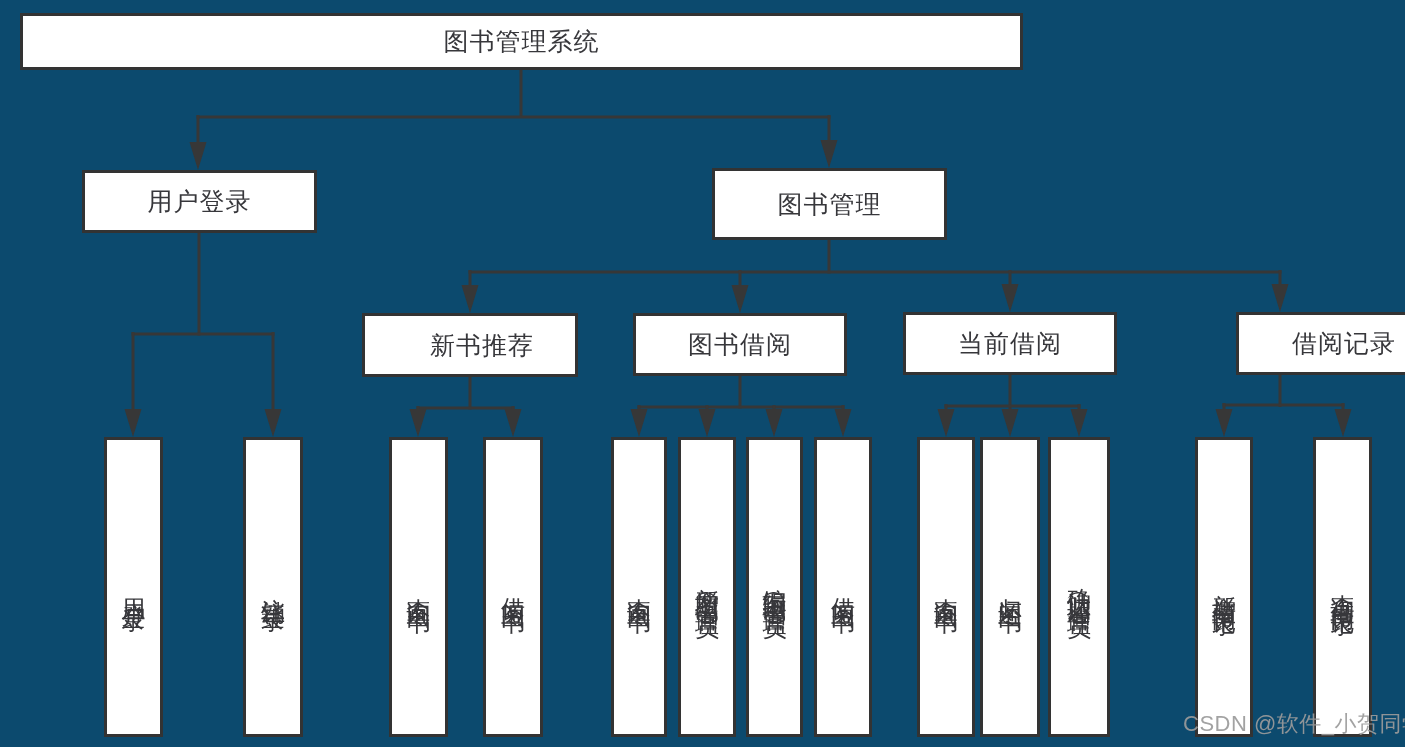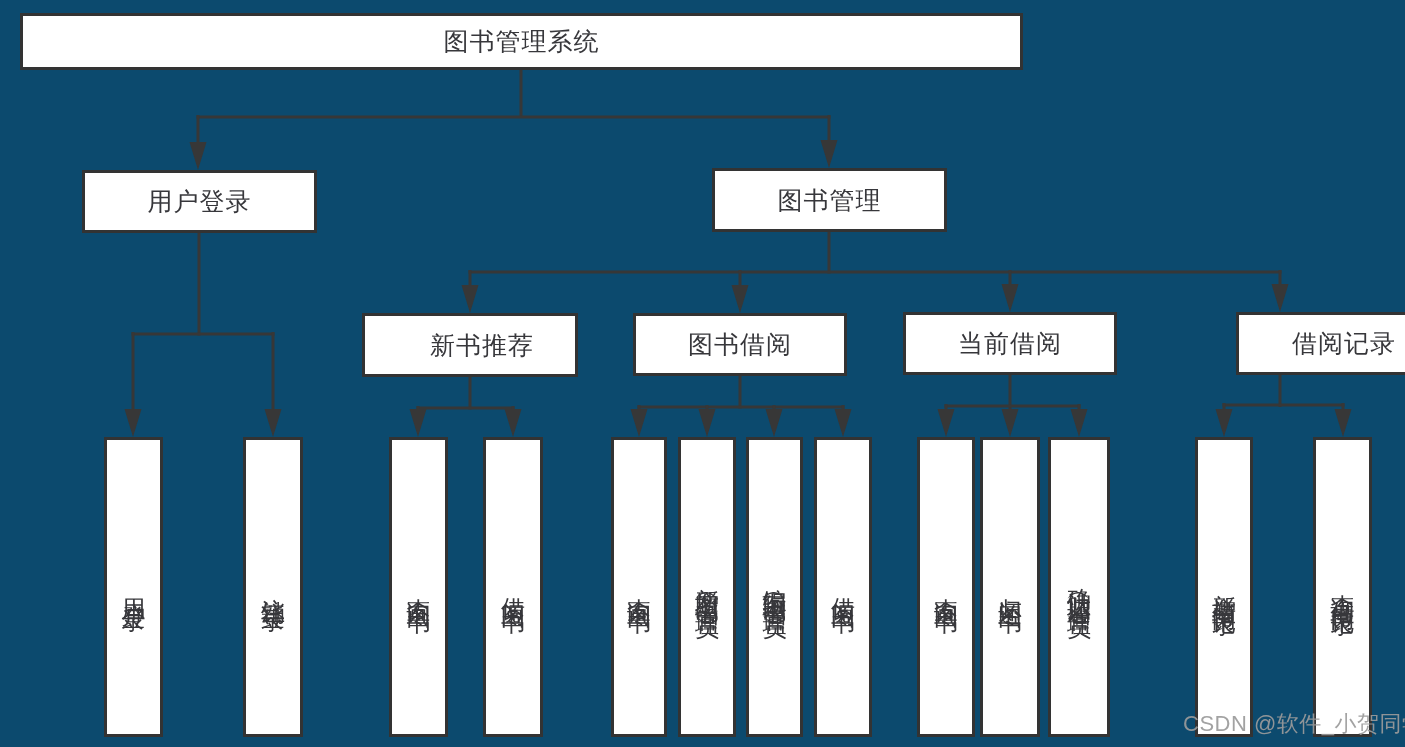--- a/index.html
+++ b/index.html
@@ -132,21 +132,21 @@
     </g>
   </svg>
 
   <div class="node node-h" style="left:20px; top:13px; width:1003px; height:57px;">
     <span>图书管理系统</span>
   </div>
 
   <div class="node node-h" style="left:82px; top:170px; width:235px; height:63px;">
     <span>用户登录</span>
   </div>
-  <div class="node node-h" style="left:712px; top:168px; width:235px; height:64px;">
+  <div class="node node-h" style="left:712px; top:168px; width:235px; height:72px;">
     <span>图书管理</span>
   </div>
 
   <div class="node node-h" style="left:362px; top:313px; width:216px; height:64px;padding-left:24px;">
     <span>新书推荐</span>
   </div>
   <div class="node node-h" style="left:903px; top:312px; width:214px; height:63px;">
     <span>当前借阅</span>
   </div>
   <div class="node node-h" style="left:633px; top:313px; width:214px; height:63px;">

